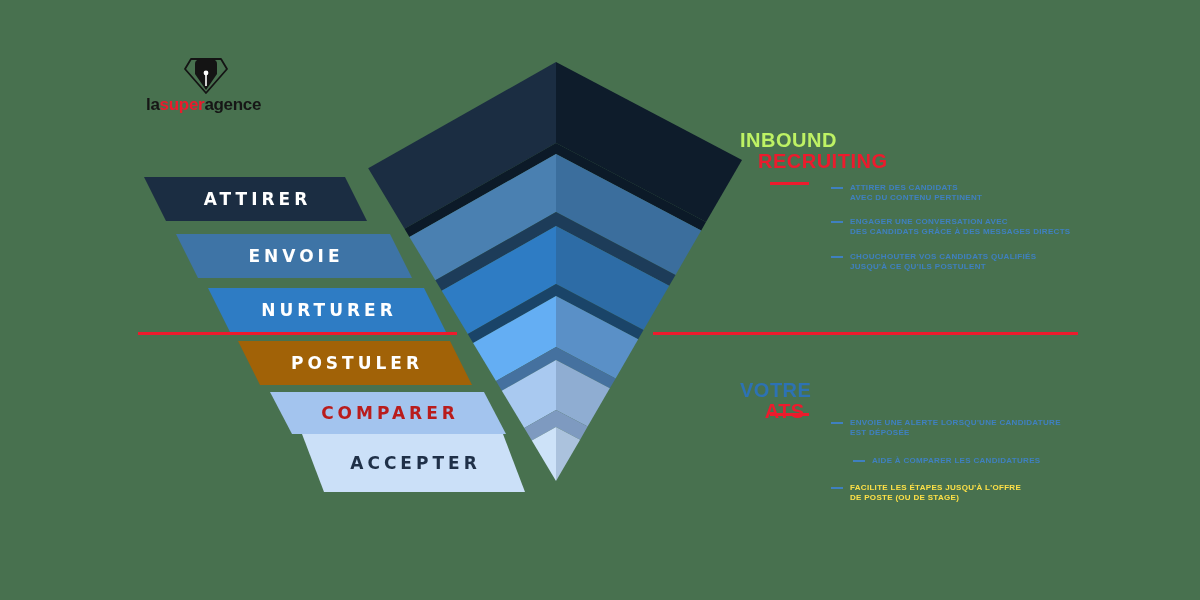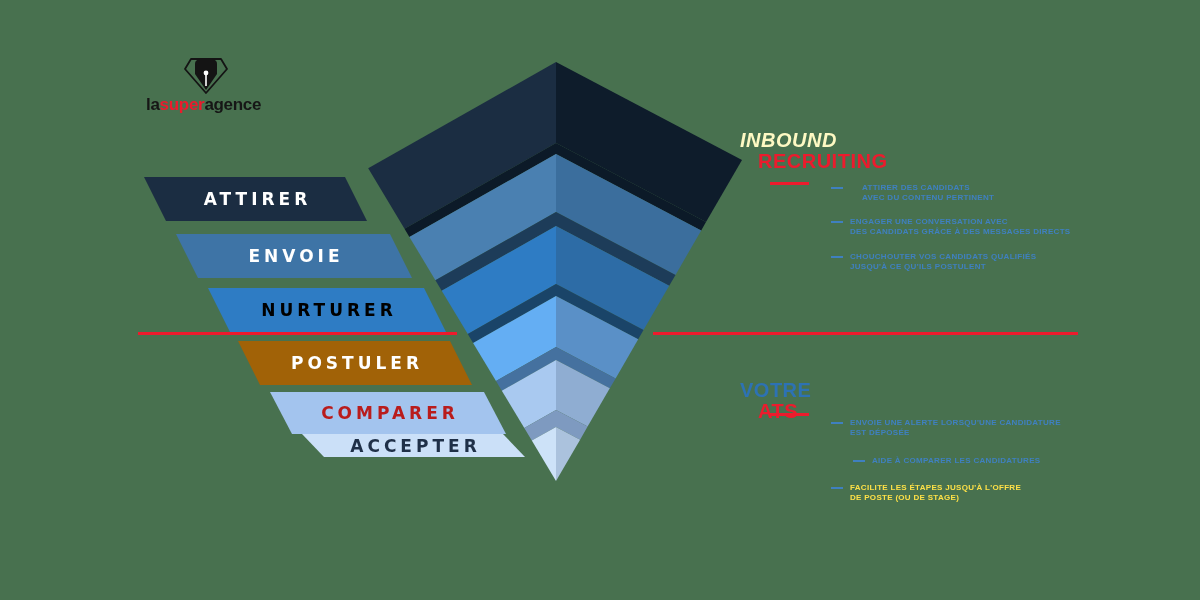--- a/index.html
+++ b/index.html
@@ -30,21 +30,21 @@
     padding-left:4px;white-space:nowrap;
   }
   
   .divider{position:absolute;top:332px;height:3px;}
   
   .section-title{
     position:absolute;
     font-size:20px;font-weight:bold;letter-spacing:0.5px;
     line-height:21px;white-space:nowrap;
   }
-  .section-title .accent{display:block;margin-left:18px;}
+  .section-title .accent{display:block;margin-left:18px;text-align:center;}
   .title-underline{position:absolute;width:39px;height:3px;}
   .bullet{
     position:absolute;display:flex;
     width:280px;
   }
   .bullet .dash{
     flex:none;width:12px;height:2px;margin-top:4px;margin-right:7px;
   }
   .bullet .lines span{
     display:block;
@@ -93,42 +93,42 @@
     <polygon points="556,427 580.1,439.7 556,481" fill="#abc2dd"></polygon>
   </svg>
 
   <div class="bar" style="left: 144px; top: 177px; width: 223px; background: rgb(27, 45, 66);">
     <span style="color: rgb(255, 255, 255); text-align: right;">ATTIRER</span>
   </div>
   <div class="bar" style="left: 176px; top: 234px; width: 236px; background: rgb(62, 116, 166);">
     <span style="color: rgb(255, 255, 255);">ENVOIE</span>
   </div>
   <div class="bar" style="left: 208px; top: 288px; width: 238px; background: rgb(46, 124, 196);">
-    <span style="color: #000000;">NURTURER</span>
+    <span style="color: #ffffff;">NURTURER</span>
   </div>
   <div class="bar" style="left: 238px; top: 341px; width: 234px; background: #a16207;">
     <span style="color: rgb(255, 255, 255);">POSTULER</span>
   </div>
   <div class="bar" style="left: 270px; top: 392px; width: 236px; height: 42px; background: rgb(163, 196, 238);">
     <span style="color: #b91c1c;">COMPARER</span>
   </div>
-  <div class="bar" style="left: 302px; top: 434px; width: 223px; height: 23px; background: rgb(203, 224, 248); text-align: center;">
+  <div class="bar" style="left: 302px; top: 434px; width: 223px; height: 58px; background: rgb(203, 224, 248); text-align: center;">
     <span style="color: rgb(31, 48, 72);">ACCEPTER</span>
   </div>
 
   <div class="divider" style="left: 138px; width: 319px; background: rgb(236, 27, 45);"></div>
   <div class="divider" style="left: 653px; width: 425px; background: rgb(236, 27, 45);"></div>
 
   <div class="section-title" style="left:740px;top:130px;">
-    <span style="color: #fef9c3; font-style: italic;">INBOUND</span>
+    <span style="color: #bef264;">INBOUND</span>
     <span class="accent" style="color: rgb(236, 27, 45);">RECRUITING</span>
   </div>
   <div class="title-underline" style="left: 770px; top: 182px; background: rgb(236, 27, 45);"></div>
 
-  <div class="bullet" style="left:831px;top:183px;gap:12px;">
+  <div class="bullet" style="left:831px;top:183px;">
     <span class="dash" style="background: rgb(63, 128, 192);"></span>
     <span class="lines" style="color: rgb(63, 128, 192);">
       <span>ATTIRER DES CANDIDATS</span>
       <span>AVEC DU CONTENU PERTINENT</span>
     </span>
   </div>
   <div class="bullet" style="left:831px;top:217px;">
     <span class="dash" style="background: rgb(63, 128, 192);"></span>
     <span class="lines" style="color: rgb(63, 128, 192);">
       <span>ENGAGER UNE CONVERSATION AVEC</span>

